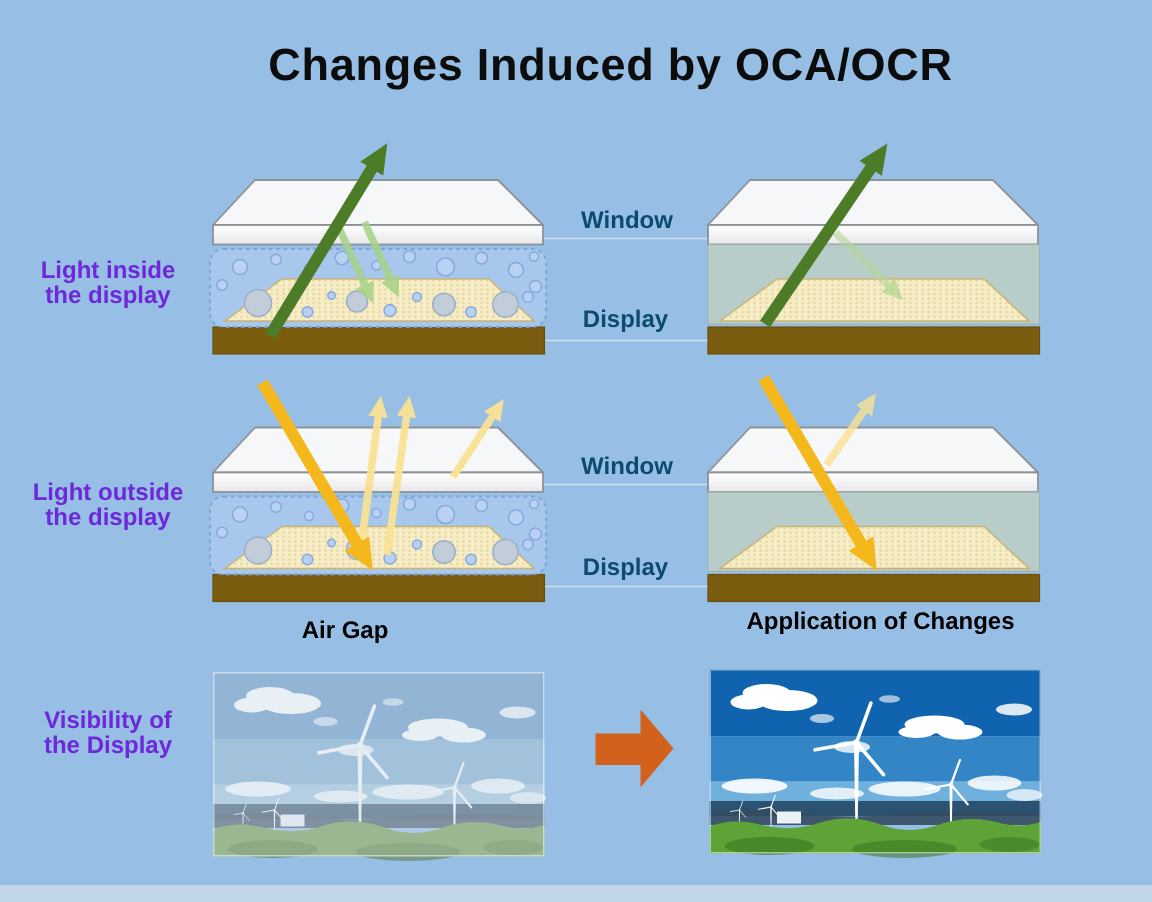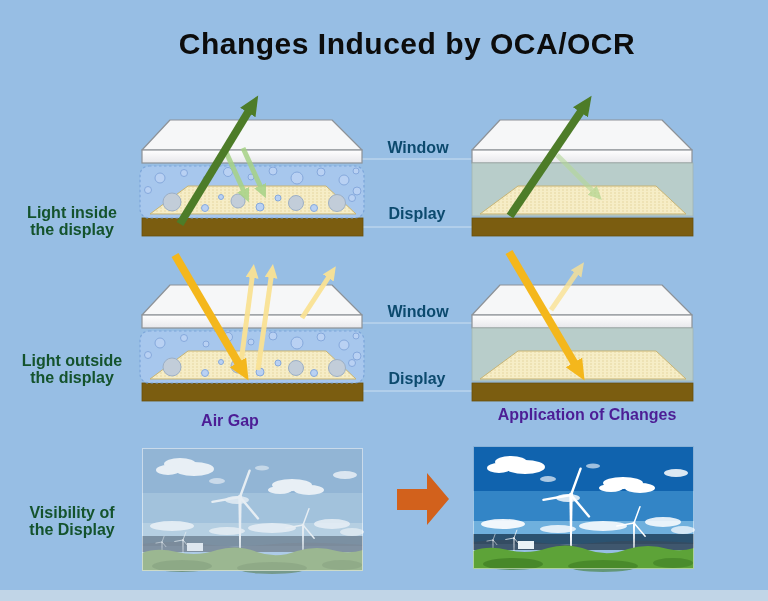--- a/index.html
+++ b/index.html
@@ -1,31 +1,31 @@
 <!DOCTYPE html>
 <html><head>
 <meta charset="utf-8">
 <style>
   html,body{margin:0;padding:0;}
   body{font-family:"Liberation Sans","DejaVu Sans",sans-serif;}
   .canvas{position:relative;width:768px;height:601px;background:#97bee4;overflow:hidden;padding-left:46px;}
   .title{position:absolute;left:0;right:0;top:27px;text-align:center;
          font-size:30px;font-weight:700;letter-spacing:.5px;color:#0c0c0c;}
-  .side-label{position:absolute;width:136px;text-align:center;color:#14532d;
-              font-size:16px;font-weight:700;line-height:17px;margin-top:32px;}
+  .side-label{position:absolute;width:136px;text-align:center;color:#6d28d9;
+              font-size:16px;font-weight:700;line-height:17px;}
   .lbl-inside{left:4px;top:172px;}
   .lbl-outside{left:4px;top:320px;}
   .lbl-visibility{left:4px;top:472px;}
   .layer-label{position:absolute;width:84px;text-align:center;color:#0c4a6e;
                font-size:16px;font-weight:700;}
   .win1{left:376px;top:139px;}
   .dis1{left:375px;top:205px;}
   .win2{left:376px;top:303px;}
   .dis2{left:375px;top:370px;}
-  .caption{position:absolute;text-align:center;color:#4c1d95;font-size:16px;
+  .caption{position:absolute;text-align:center;color:#000000;font-size:16px;
            font-weight:700;line-height:17px;}
   .cap-airgap{left:160px;top:412px;width:140px;}
   .cap-oca{left:446px;top:406px;width:282px;}
   .footer-strip{position:absolute;left:0;right:0;bottom:0;height:11px;background:#c1d5e7;}
   svg.scene{position:absolute;left:0;top:0;}
 </style>
 </head>
 <body>
 
 <div class="canvas">

